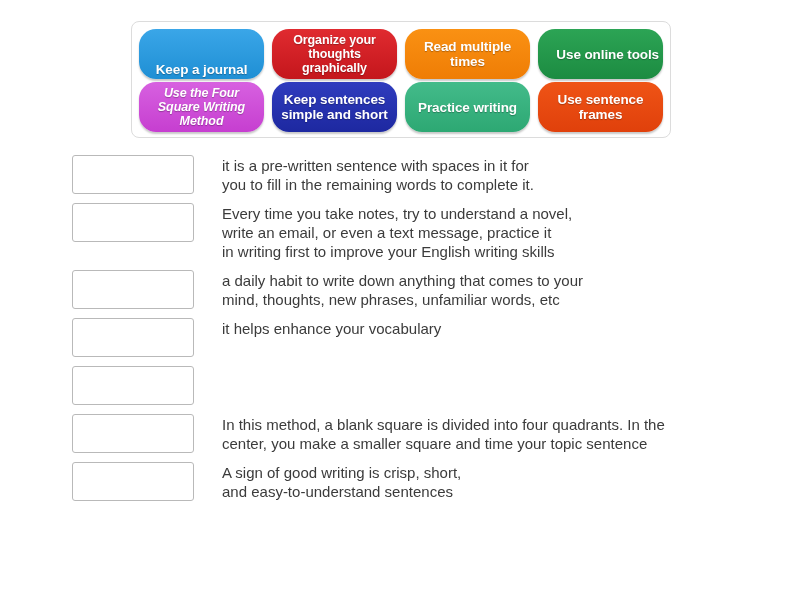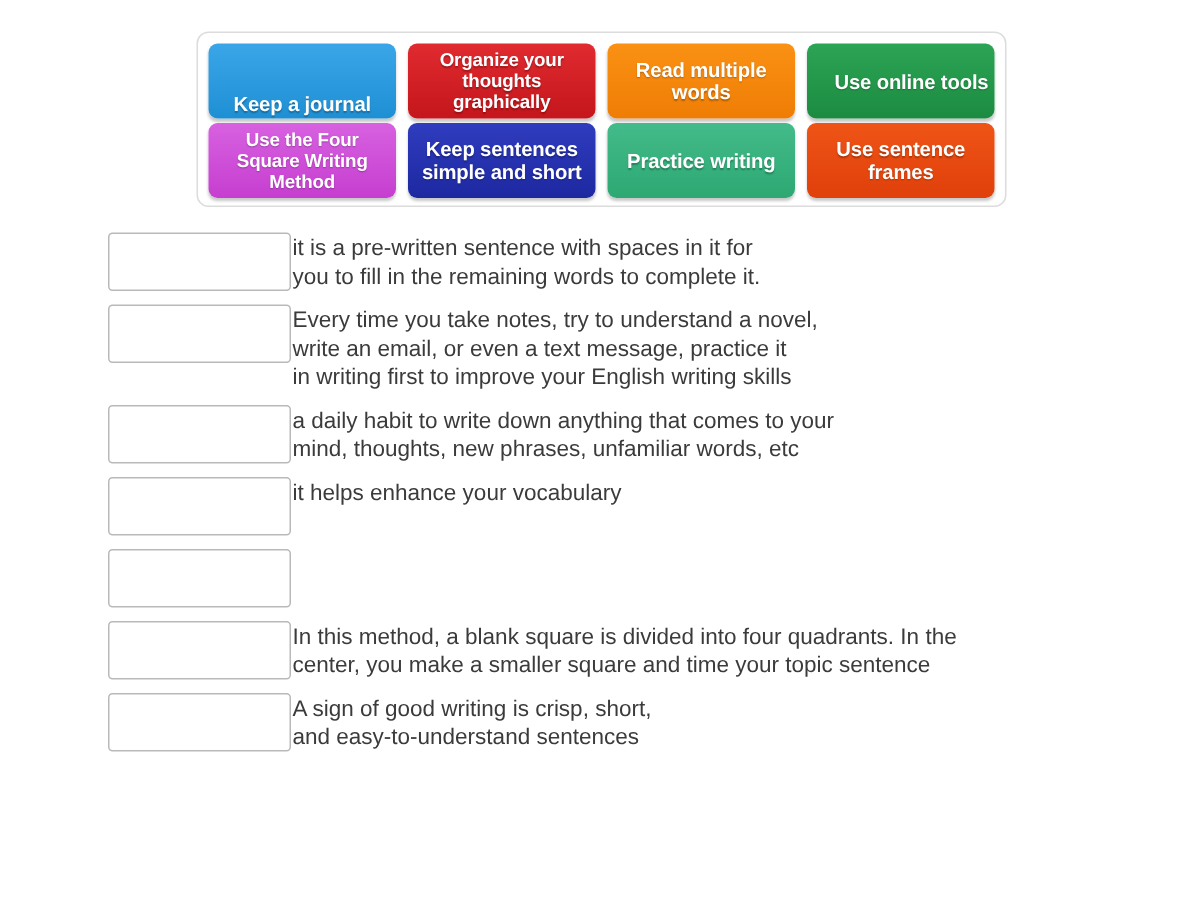--- a/index.html
+++ b/index.html
@@ -28,21 +28,21 @@
   .tile-row {
     display: flex;
     gap: 8px;
     height: 50px;
     margin-bottom: 3px;
   }
   .tile-row:last-child { margin-bottom: 0; }
 
   .tile {
     flex: 1 1 0;
-    border-radius: 6px;
+    border-radius: 17px;
     display: flex;
     align-items: center;
     justify-content: center;
     text-align: center;
     color: #ffffff;
     font-weight: bold;
     font-size: 13.5px;
     line-height: 15px;
     padding: 2px 4px;
     cursor: pointer;
@@ -51,21 +51,21 @@
     text-shadow: 0 1px 1px rgba(0,0,0,0.28);
     letter-spacing: -0.1px;
   }
   .tile span { display: block; }
 
   
   .t-blue      { background: linear-gradient(#3aa6e8, #1f8fd4); align-items: flex-end; }
   .t-red       { background: linear-gradient(#e02b30, #c4161c); }
   .t-orange    { background: linear-gradient(#fa9113, #ef7d05); }
   .t-green     { background: linear-gradient(#2ca455, #1c8b41); justify-content: flex-end; }
-  .t-magenta   { background: linear-gradient(#d761e0, #c63ed0); }
+  .t-magenta   { background: linear-gradient(#d761e0, #c63ed0); font-style: italic; }
   .t-navy      { background: linear-gradient(#2f3cbe, #1d28a0); }
   .t-teal      { background: linear-gradient(#43bb8a, #2da873); }
   .t-orangered { background: linear-gradient(#ef5416, #e0400b); }
 
   .t-small { font-size: 12.5px; line-height: 14px; }
 
   
   #answer-list {
     position: absolute;
     left: 72px;
@@ -80,21 +80,21 @@
   .drop-slot {
     flex: 0 0 122px;
     width: 122px;
     height: 39px;
     border: 1px solid #b9b9b9;
     border-radius: 3px;
     background: #ffffff;
     cursor: pointer;
   }
   .answer-text {
-    margin-left: 1px;
+    margin-left: 28px;
     padding-top: 1px;
     font-size: 15px;
     line-height: 19px;
     color: #3b3b3b;
     white-space: pre-line;
   }
 </style>
 </head>
 <body>
 
@@ -103,21 +103,21 @@
   <div class="tile-row">
     <div class="tile t-blue">
       <span>Keep a journal</span>
     </div>
     <div class="tile t-red t-small">
       <span>Organize your
 thoughts graphically</span>
     </div>
     <div class="tile t-orange">
       <span>Read multiple
-words</span>
+times</span>
     </div>
     <div class="tile t-green">
       <span>Use online tools</span>
     </div>
   </div>
 
   <div class="tile-row">
     <div class="tile t-magenta t-small">
       <span>Use the Four Square
 Writing Method</span>

